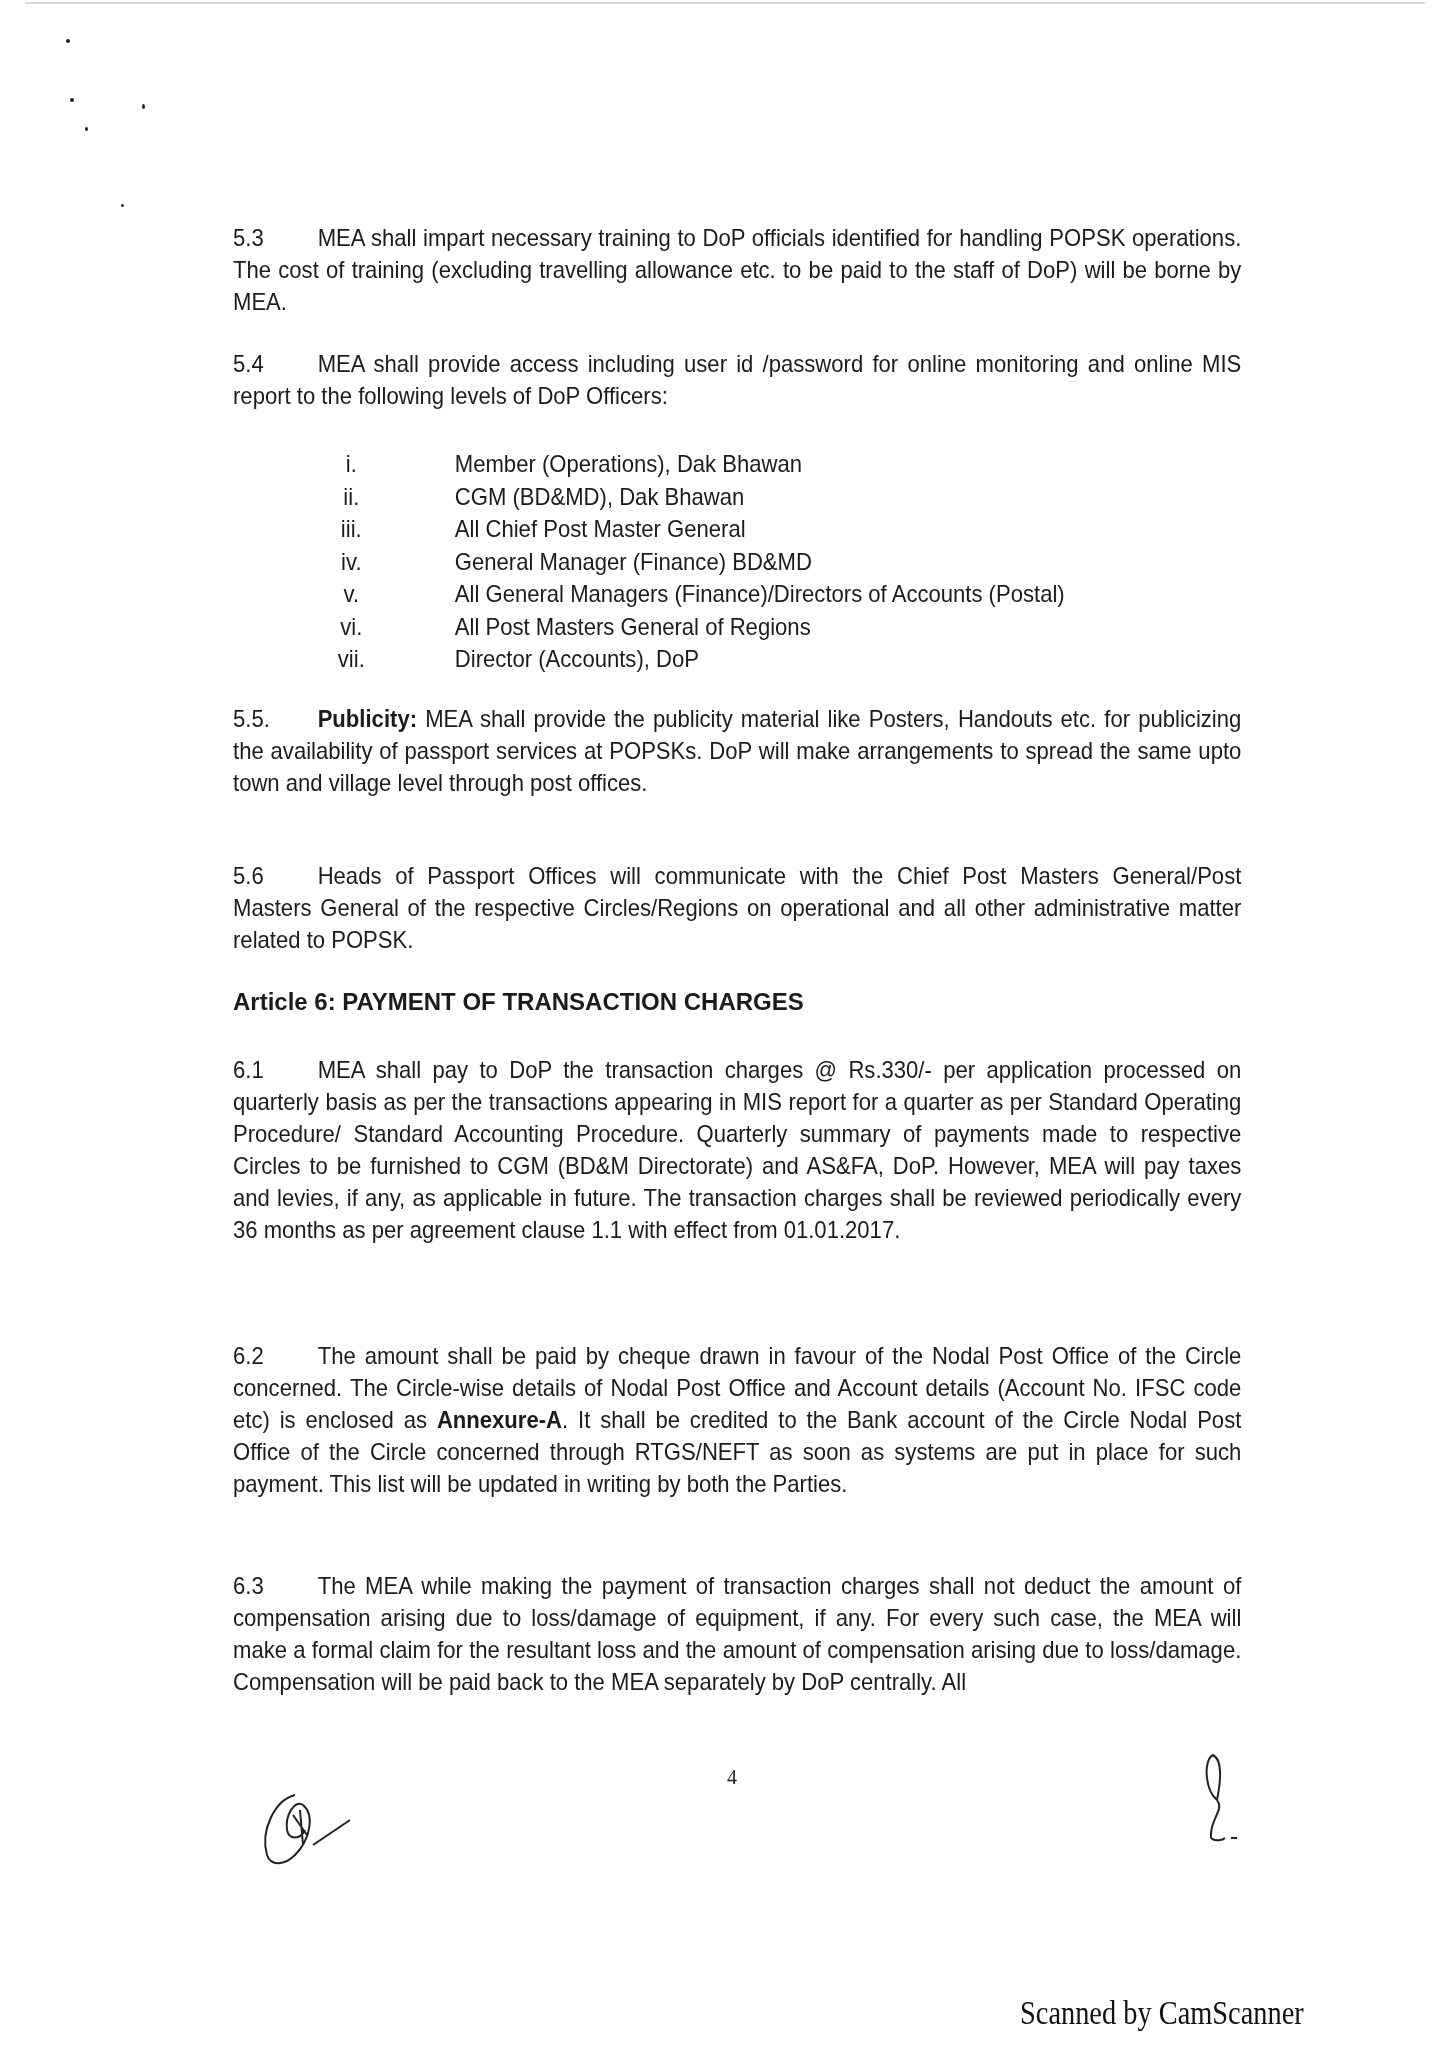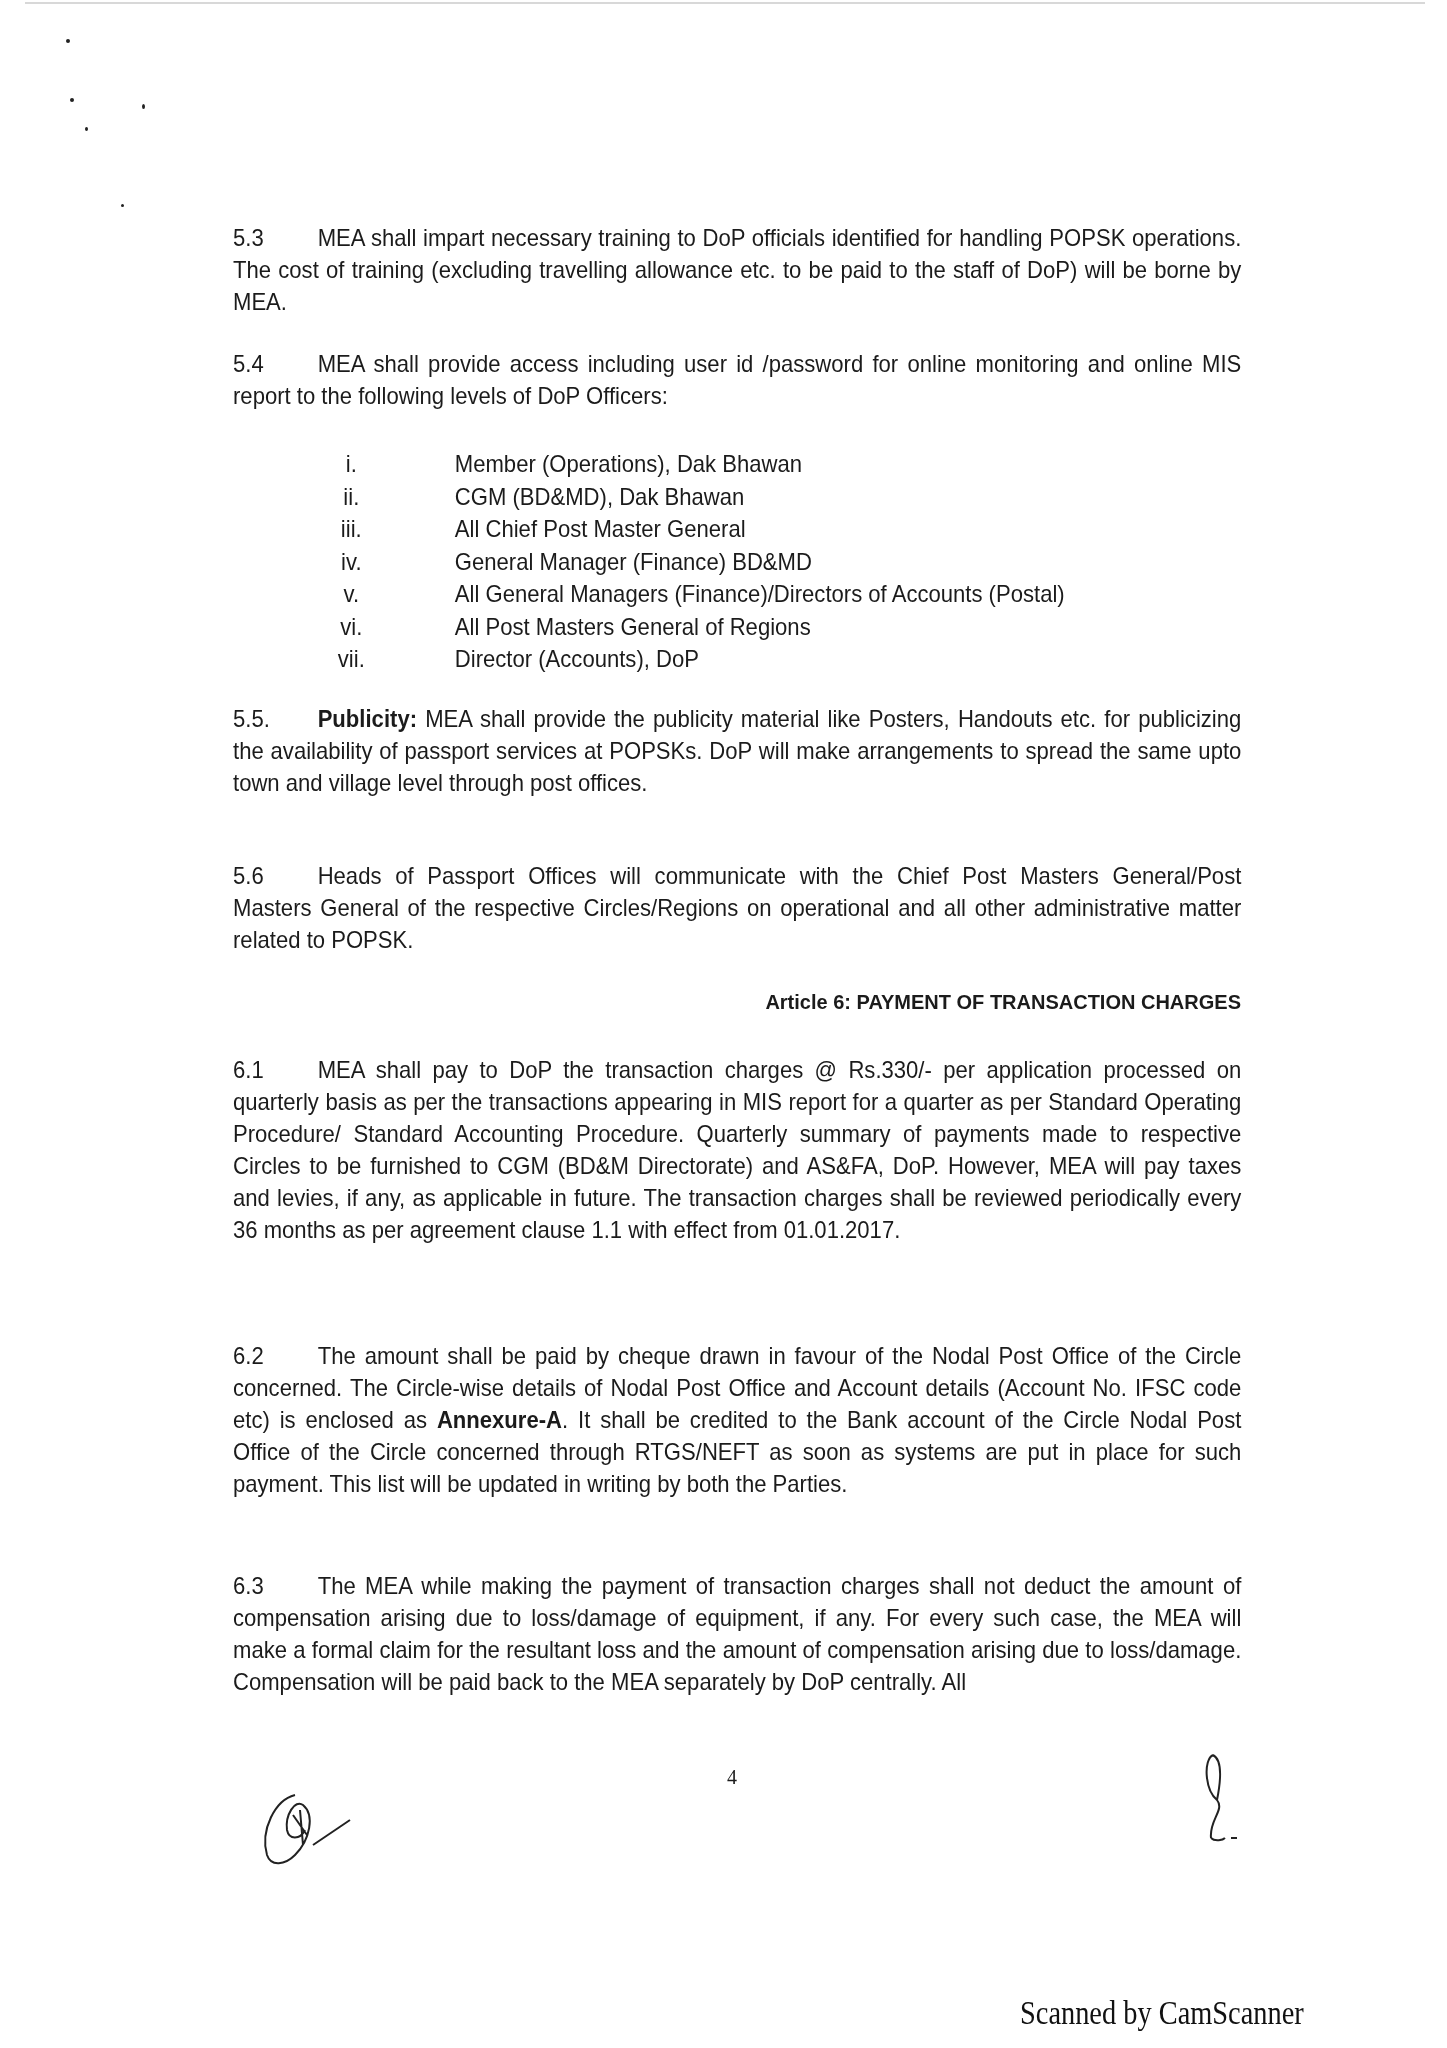--- a/index.html
+++ b/index.html
@@ -13,21 +13,21 @@
   .para {
     position: absolute; left: 0; width: 1008px;
     font-size: 24px; line-height: 32px; text-align: justify;
     transform: scaleX(0.92); transform-origin: left top; width: 1096px;
   }
   .num { display: inline-block; width: 92px; }
   .bold { font-weight: bold; }
   .list { position: absolute; left: 70px; font-size: 24px; line-height: 32.5px; transform: scaleX(0.92); transform-origin: left top; }
   .li { display: flex; }
   .li .roman { width: 92px; text-align: center; padding-right: 60px; box-sizing: border-box; width: 165px; }
-  .heading { position: absolute; left: 0; width: 1008px; text-align: right; font-size: 20px; font-weight: bold; line-height: 32px; }
+  .heading { position: absolute; left: 0; width: 1008px; text-align: left; font-size: 24px; font-weight: bold; line-height: 32px; }
   .pagenum { position: absolute; left: 727px; top: 1766px; font-size: 20px; font-family: "Liberation Serif", serif; }
   .sig { position: absolute; }
   .cam { position: absolute; left: 1020px; top: 1995px; font-family: "Liberation Serif", serif; font-size: 33px; color: #111; transform: scaleX(0.86); transform-origin: left top; }
 </style>
 </head>
 <body>
 
 <div class="top-rule"></div>
 <div class="speck" style="left:66px;top:39px"></div>
 <div class="speck" style="left:70px;top:98px"></div>

